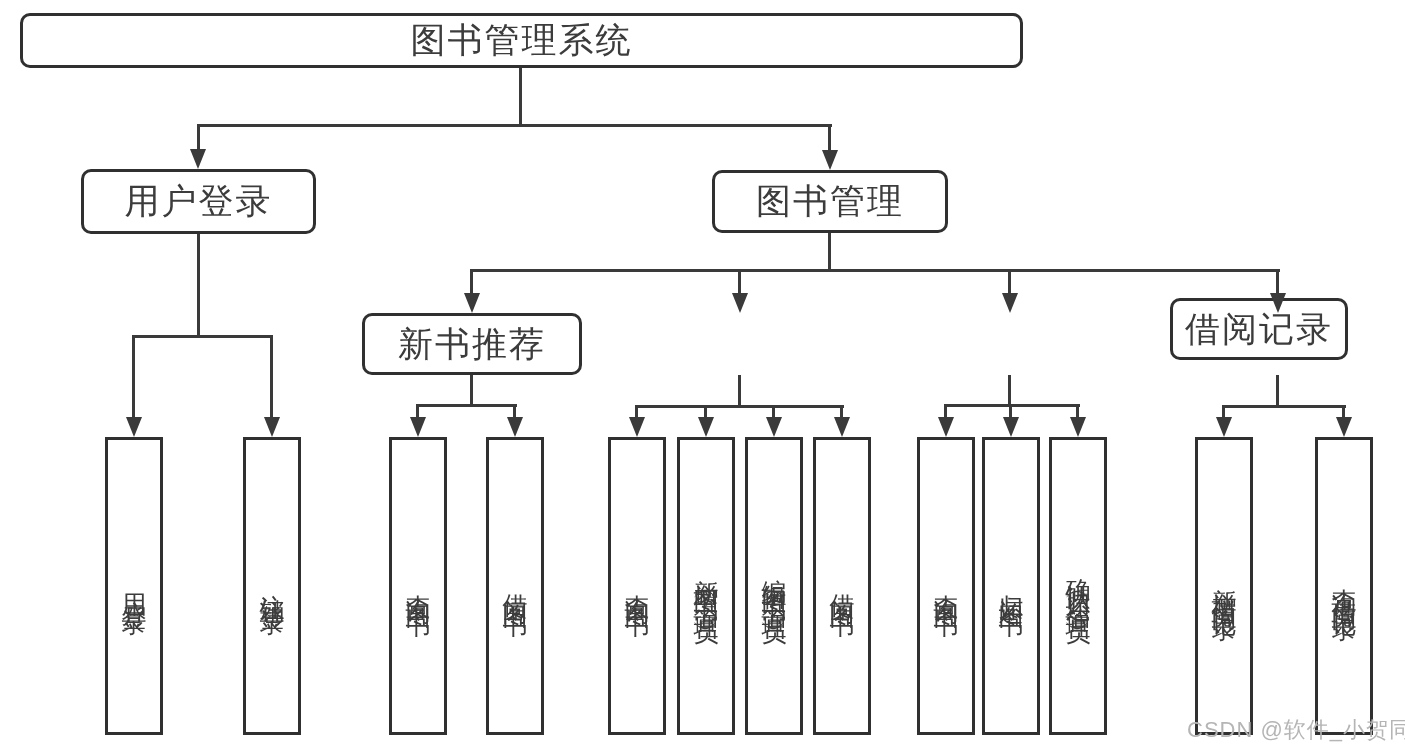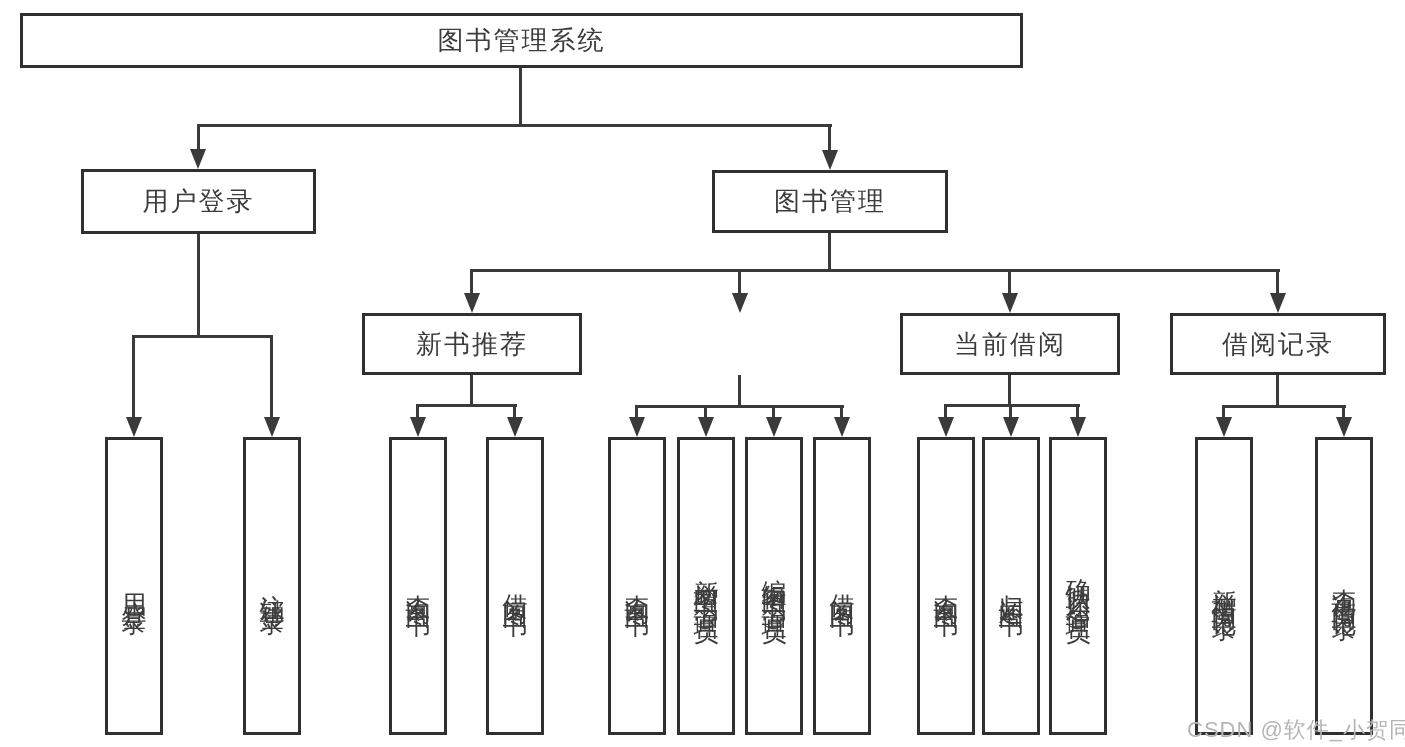--- a/index.html
+++ b/index.html
@@ -5,21 +5,21 @@
   html,body { margin:0; padding:0; background:#ffffff; }
   .canvas {
     position:relative; width:1405px; height:747px; background:#ffffff;
     font-family:"Liberation Sans","DejaVu Sans",sans-serif; overflow:hidden;
   }
   .box {
     position:absolute; box-sizing:border-box;
     border:3px solid #303030; background:#ffffff; color:#3c3c3c;
     display:flex; align-items:center; justify-content:center;
   }
-  .hnode { font-size:26px; letter-spacing:2px; white-space:nowrap; }
+  .hnode { font-size:35px; letter-spacing:2px; white-space:nowrap;border-radius:10px; }
   .leaf  {
     writing-mode:vertical-rl; text-orientation:mixed;
     font-size:25px; letter-spacing:6px; line-height:1;
   }
   .ln  { position:absolute; background:#3a3a3a; }
   .tri {
     position:absolute; width:0; height:0;
     border-left:8px solid transparent; border-right:8px solid transparent;
     border-top:20px solid #3a3a3a;
   }
@@ -33,23 +33,22 @@
 
   <div class="box hnode" style="left:20px;top:13px;width:1003px;height:55px">图书管理系统</div>
 
   <div class="box hnode" style="left:81px;top:169px;width:235px;height:65px">用户登录</div>
 
   <div class="box hnode" style="left:362px;top:313px;width:220px;height:62px">新书推荐</div>
 
   <div class="box hnode" style="left:712px;top:170px;width:236px;height:63px">图书管理</div>
 
 
-  <div class="box hnode" style="left:900px;top:313px;width:220px;height:62px">当前借阅</div>
 
-  <div class="box hnode" style="left:1170px;top:313px;width:216px;height:62px">借阅记录</div>
+  <div class="box hnode" style="left:1170px;top:298px;width:178px;height:62px">借阅记录</div>
 
   <div class="box leaf" style="left:105px;top:437px;width:58px;height:298px">用户登录</div>
   <div class="box leaf" style="left:243px;top:437px;width:58px;height:298px">注销登录</div>
 
   <div class="box leaf" style="left:389px;top:437px;width:58px;height:298px">查询图书</div>
   <div class="box leaf" style="left:486px;top:437px;width:58px;height:298px">借阅图书</div>
 
   <div class="box leaf" style="left:608px;top:437px;width:58px;height:298px">查询图书</div>
   <div class="box leaf" style="left:677px;top:437px;width:58px;height:298px">新增图书（管理员）</div>
   <div class="box leaf" style="left:745px;top:437px;width:58px;height:298px">编辑图书（管理员）</div>

